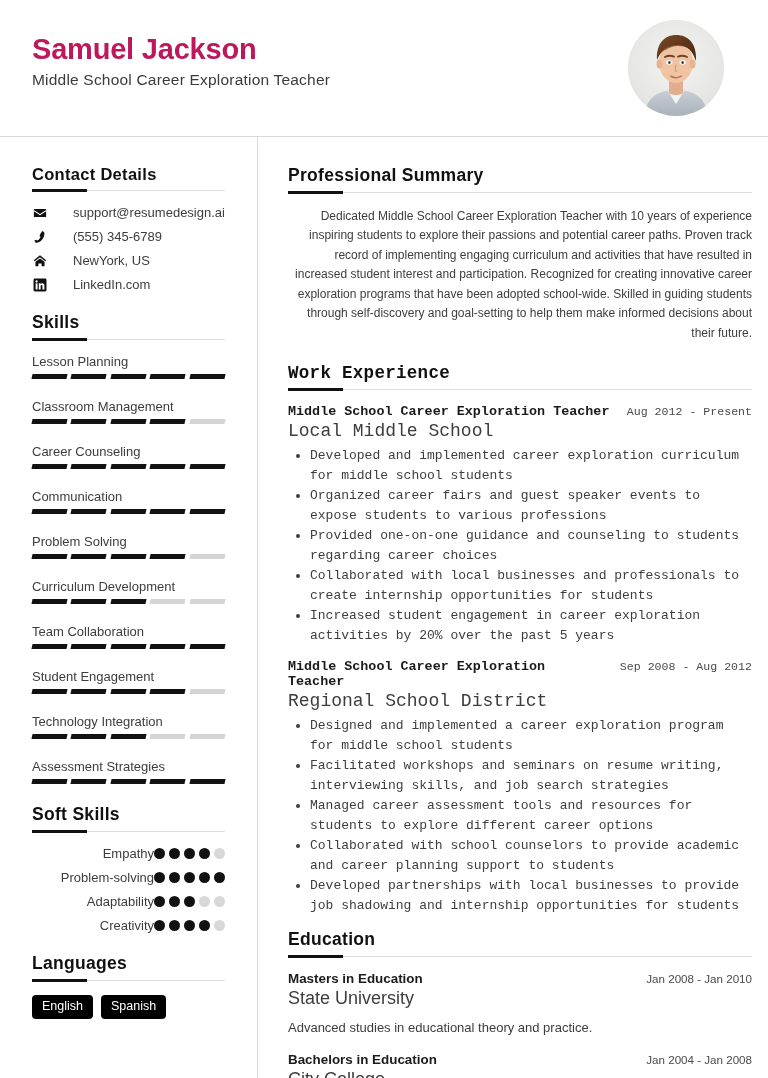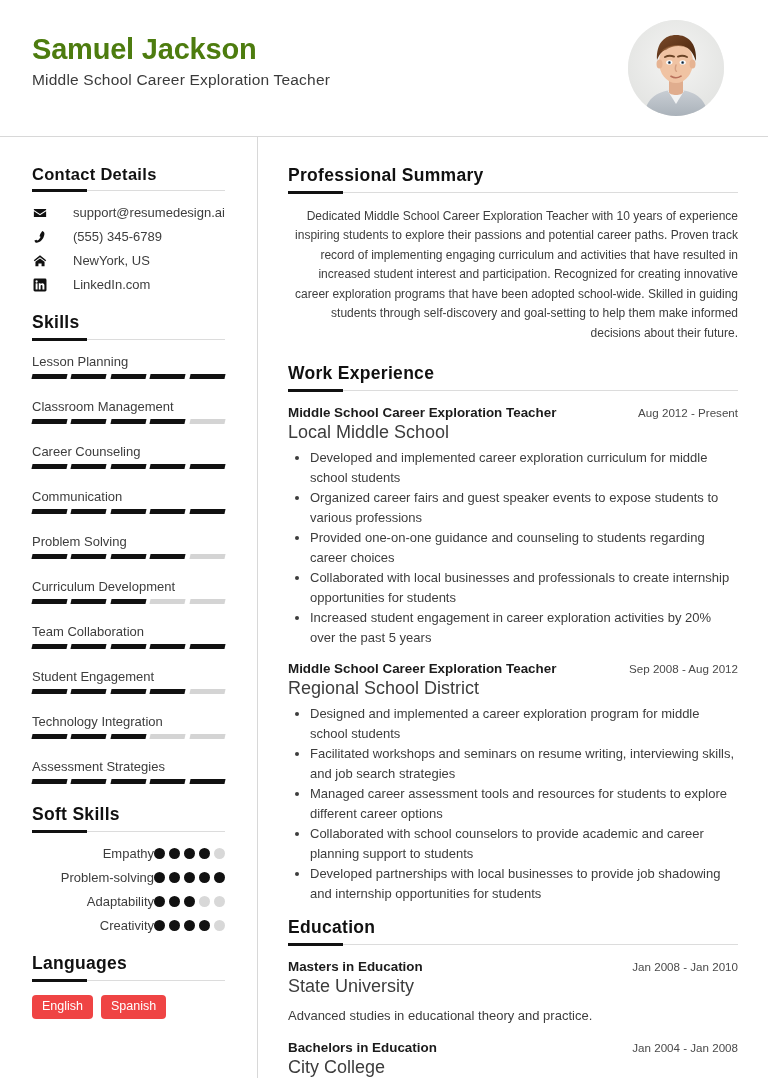--- a/index.html
+++ b/index.html
@@ -29,21 +29,21 @@
     display: flex;
     align-items: center;
     justify-content: space-between;
     padding: 0 44px 0 32px;
     flex: 0 0 auto;
   }
   .header-text { padding-bottom: 14px; }
   .name {
     font-size: 29px;
     font-weight: bold;
-    color: #4d7c0f;
+    color: #be185d;
     letter-spacing: -0.2px;
     line-height: 1.15;
   }
   .job-title {
     font-size: 15.5px;
     color: #3b3b3b;
     margin-top: 4px;
     letter-spacing: 0.2px;
   }
   .avatar {
@@ -64,21 +64,21 @@
     min-height: 0;
   }
   .left-col {
     width: 258px;
     flex: 0 0 258px;
     padding: 28px 32px 0 32px;
     border-right: 1px solid #d8d8d8;
   }
   .right-col {
     flex: 1 1 auto;
-    padding: 28px 30px 0 30px;
+    padding: 28px 16px 0 30px;
   }
 
   
   .sec { margin-bottom: 20px; }
   .sec-title {
     font-size: 16.5px;
     font-weight: bold;
     color: #111111;
     letter-spacing: 0.3px;
     padding-bottom: 6px;
@@ -155,21 +155,21 @@
   .dot {
     width: 11px; height: 11px;
     border-radius: 50%;
     background: #d8d8d8;
   }
   .dot.on { background: #111111; }
 
   
   .lang-wrap { display: flex; gap: 8px; flex-wrap: wrap; }
   .lang-pill {
-    background: #ef4444;
+    background: #000000;
     color: #ffffff;
     font-size: 12.5px;
     padding: 4px 10px 5px;
     border-radius: 4px;
     line-height: 1.2;
   }
 
   
   .summary-text {
     font-size: 12px;
@@ -211,21 +211,21 @@
     line-height: 1.5;
     color: #3d3d3d;
     margin-bottom: 1px;
   }
   .entry-desc {
     font-size: 13px;
     color: #3d3d3d;
     margin-top: 9px;
     line-height: 1.5;
   }
-  .exp-sec { margin-bottom: 12px; }
+  .exp-sec { margin-bottom: 12px; font-family: Liberation Mono, monospace; }
 </style>
 </head>
 <body>
 
 <div class="resume">
 
   <div class="header">
     <div class="header-text">
       <div class="name">Samuel Jackson</div>
       <div class="job-title">Middle School Career Exploration Teacher</div>

